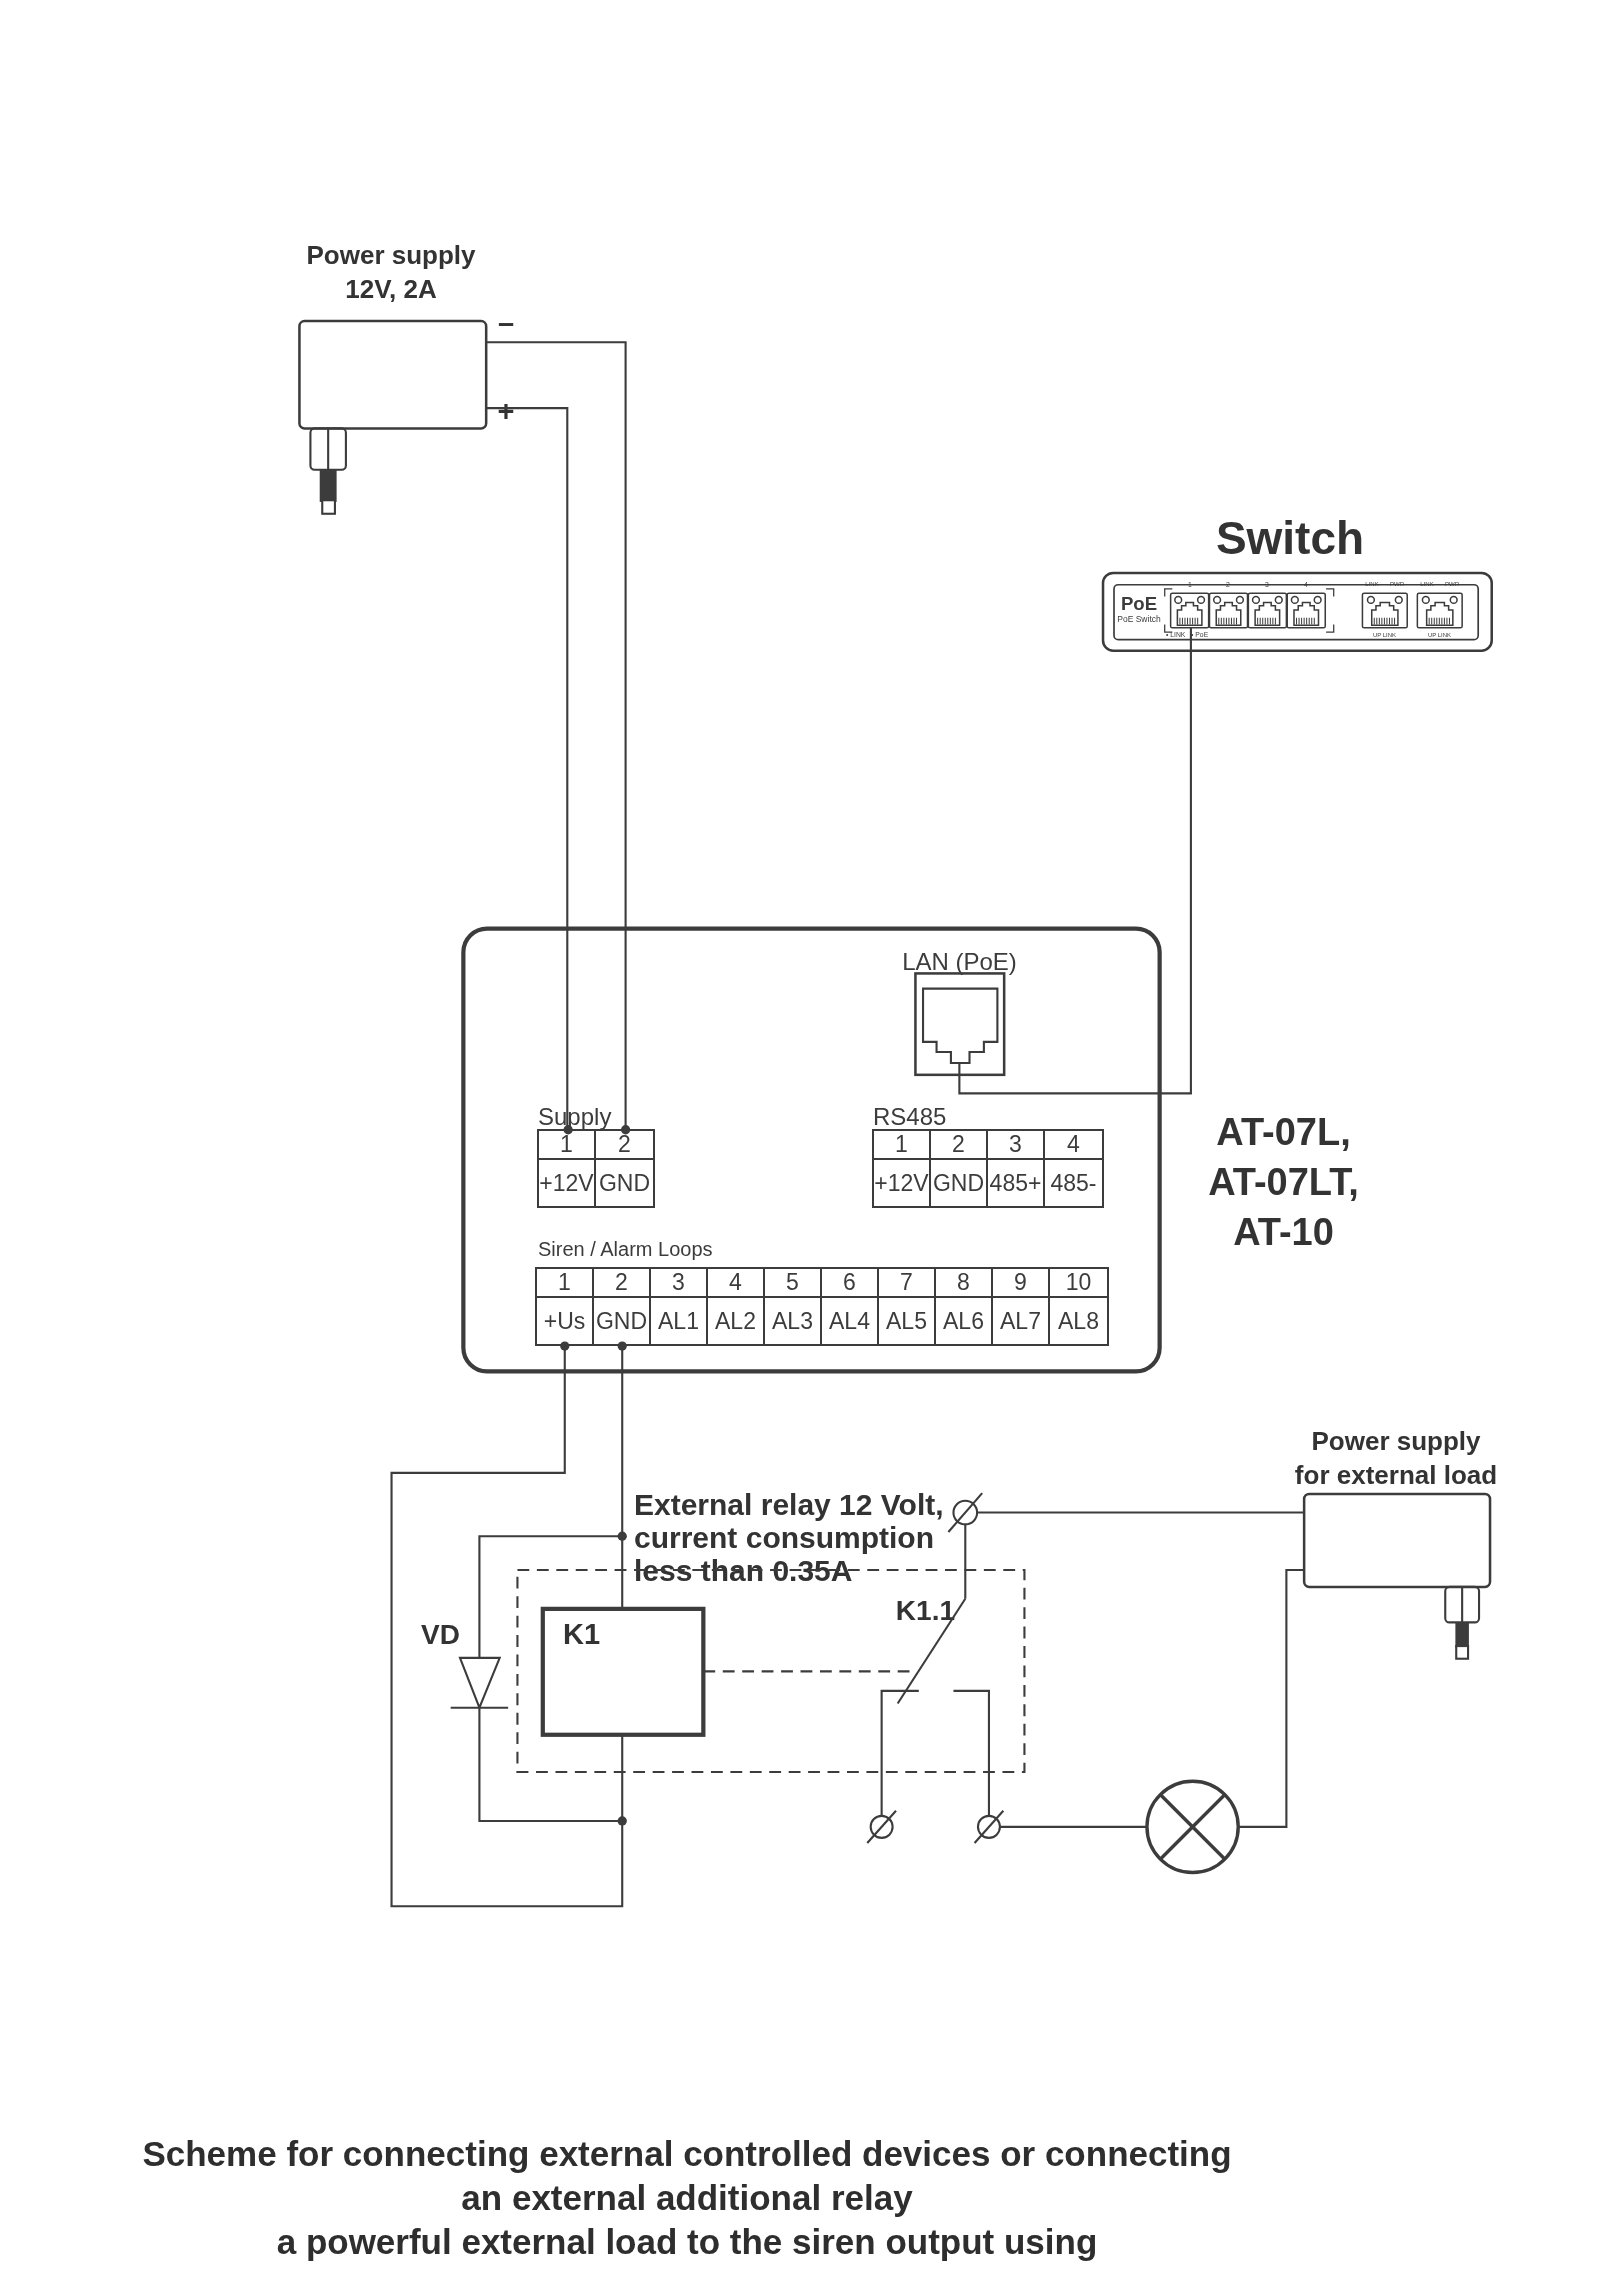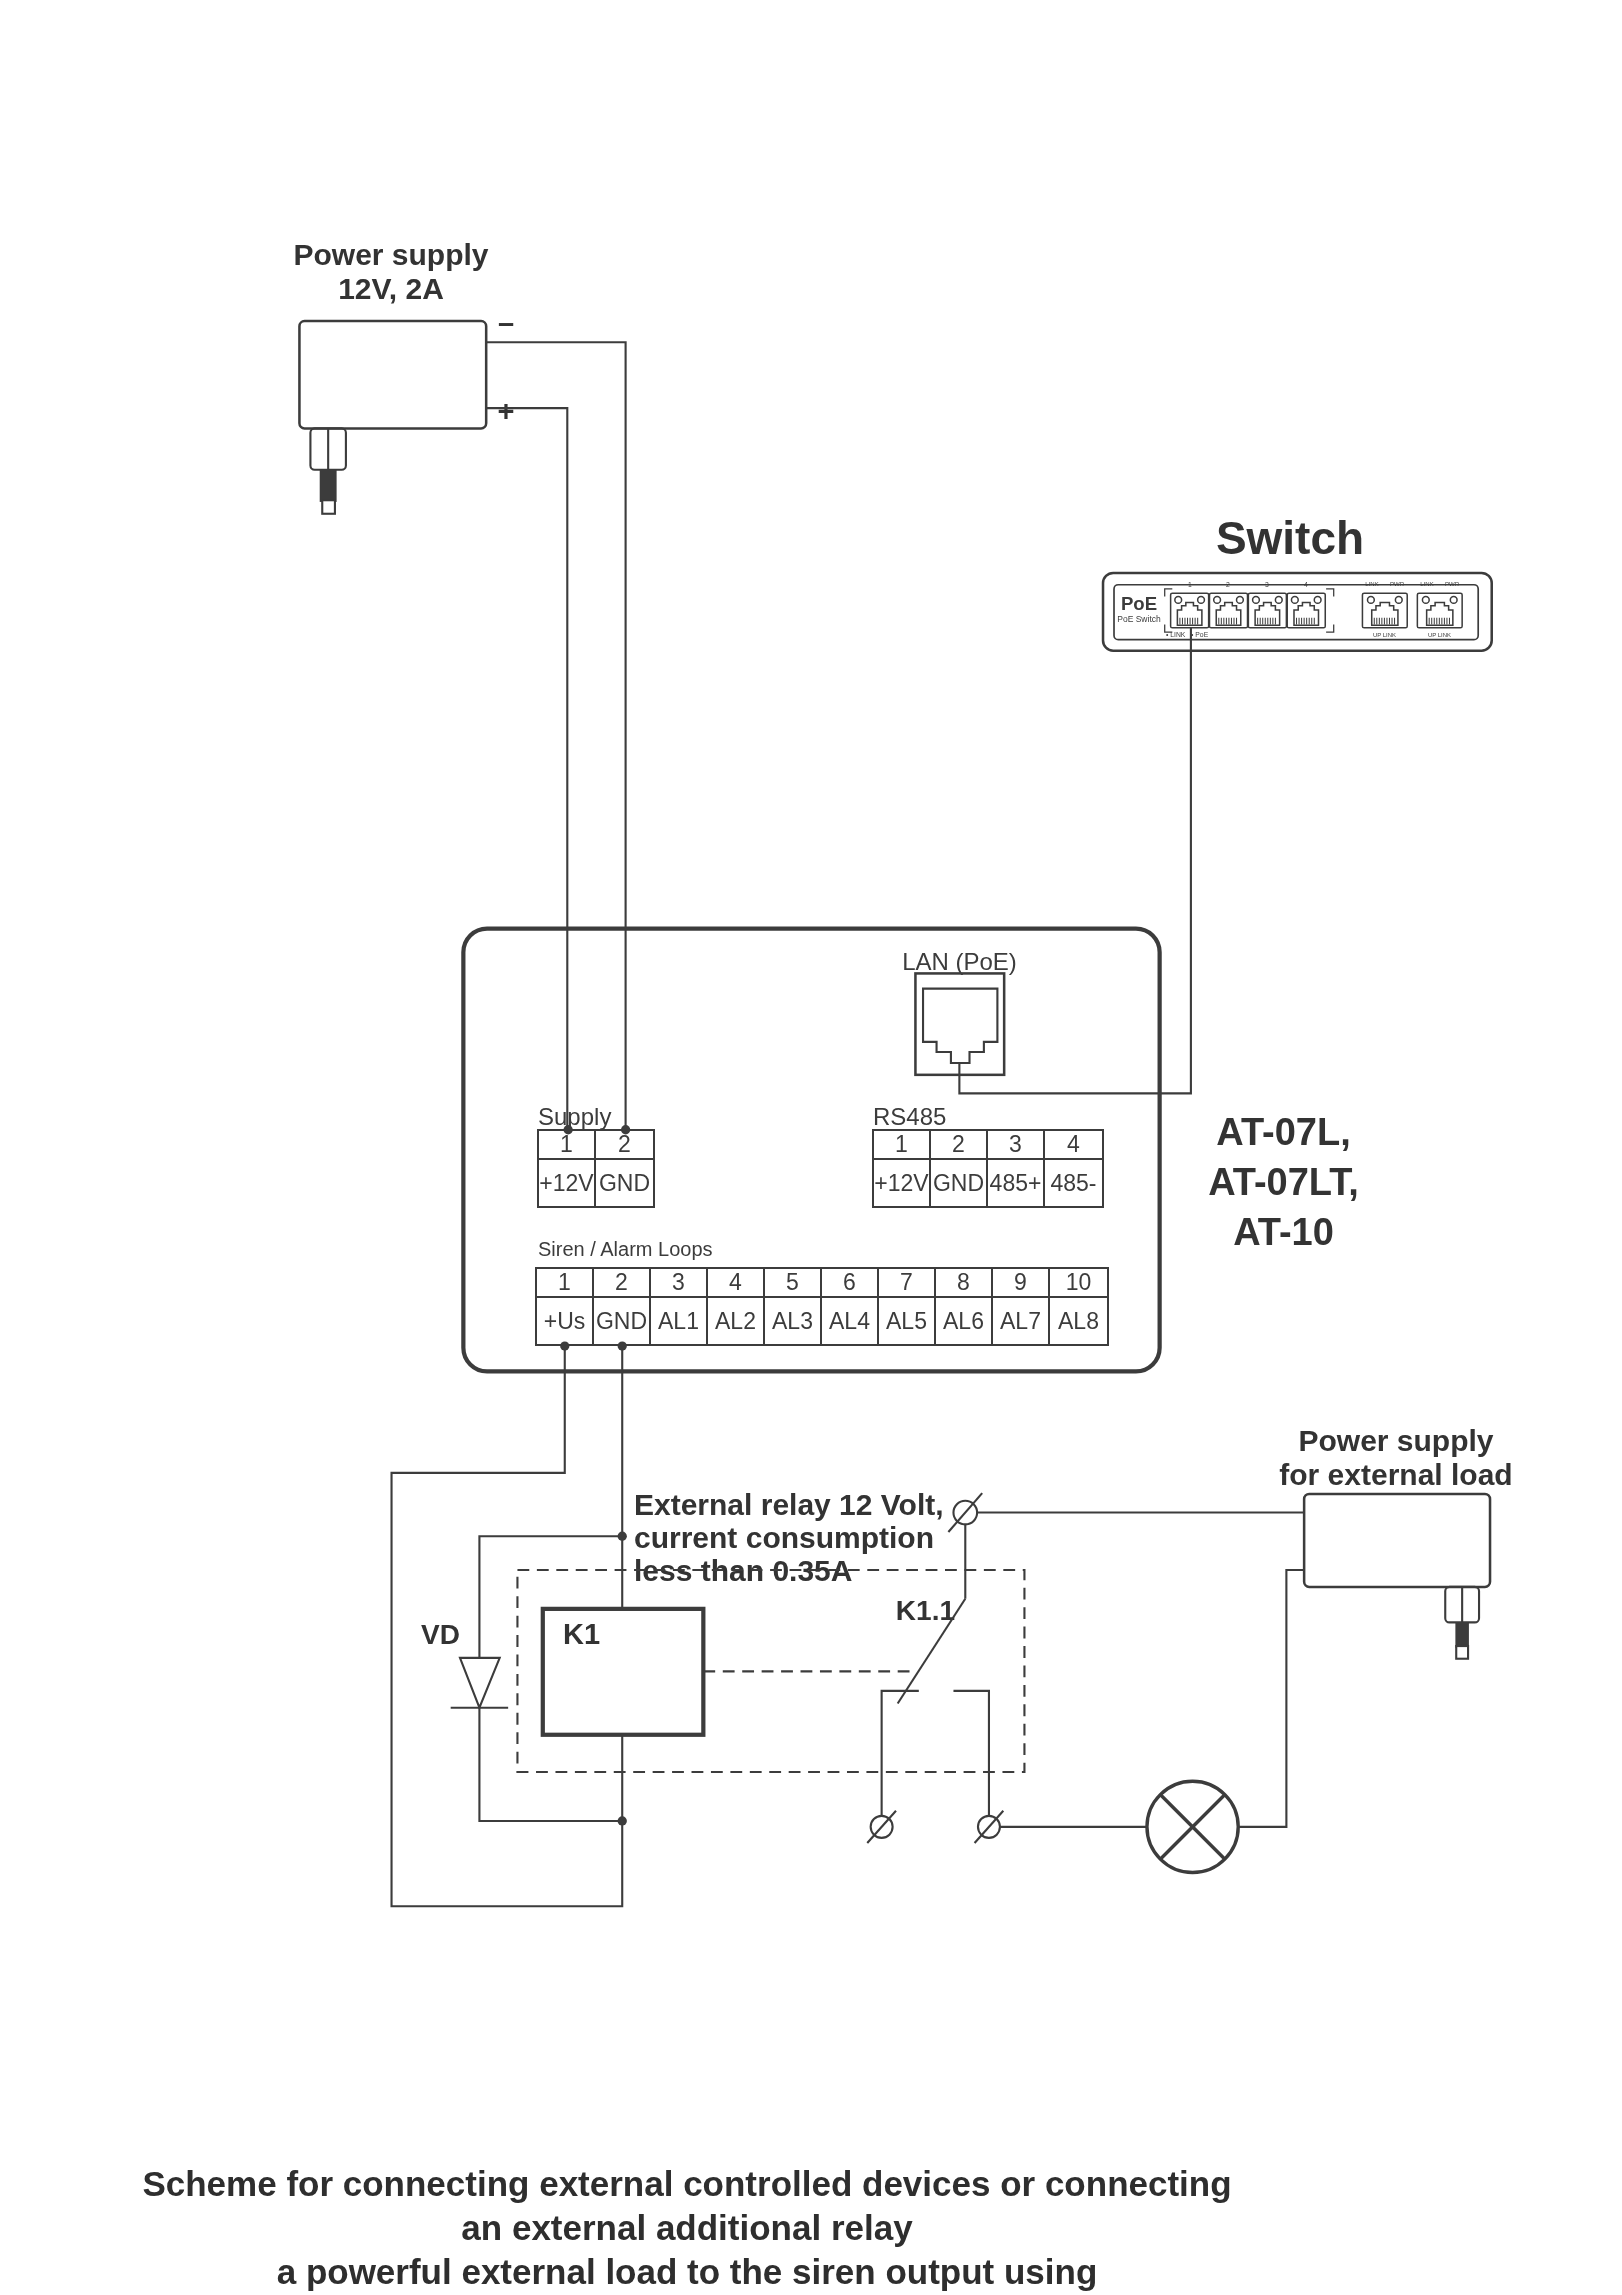--- a/index.html
+++ b/index.html
@@ -1,20 +1,20 @@
 <!DOCTYPE html>
 <html style="font-size:13.5px"><head>
 <meta charset="utf-8">
 <style>
   :root{ --ln:#3c3c3c; --tx:#333333; }
   html,body{margin:0;padding:0;background:#ffffff;}
   #canvas{position:relative;width:1623px;height:2295px;background:#fff;
           font-family:"Liberation Sans", sans-serif;color:var(--tx);overflow:hidden;}
   .abs{position:absolute;}
-  .lbl{font-weight:700;color:var(--tx);line-height:34px;font-size:30px;text-align:center;}
+  .lbl{font-weight:700;color:var(--tx);line-height:34px;font-size:26px;text-align:center;}
   .note{font-weight:700;color:var(--tx);font-size:30px;line-height:33px;}
   .sm{font-weight:400;color:var(--ln);}
   .tbl{position:absolute;display:grid;border:2.5px solid var(--ln);box-sizing:content-box;}
   .cell{display:flex;align-items:center;justify-content:center;
         font-size:23px;font-weight:400;color:var(--ln);
         border-right:2.5px solid var(--ln);box-sizing:border-box;overflow:hidden;}
   .cell.rend{border-right:none;}
   .cell.r2{border-top:2.5px solid var(--ln);}
   .tiny{font-size:6.8px;color:var(--ln);font-weight:400;text-align:center;white-space:pre;}
   svg{pointer-events:none;}
@@ -107,21 +107,21 @@
   <div class="abs" style="left:411px;top:1619px;width:59px;text-align:center;font-size:28px;font-weight:700;">VD</div>
   <div class="abs" style="left:563px;top:1618px;font-size:29px;font-weight:700;">K1</div>
   <div class="abs" style="left:837px;top:1575px;width:118px;text-align:right;font-size:28px;font-weight:700;margin-top:20px;">K1.1</div>
 
   <div class="abs lbl" style="left:1227px;top:1424px;width:338px;">
     <div>Power supply</div>
     <div>for external load</div>
   </div>
 
 
-  <div class="abs" style="left:0;top:2132px;width:1374px;text-align:center;font-size:35px;font-weight:700;line-height:44px;color:#2e2e2e;margin-top:30px;">
+  <div class="abs" style="left:0;top:2132px;width:1374px;text-align:center;font-size:35px;font-weight:700;line-height:44px;color:#2e2e2e;">
     <div>Scheme for connecting external controlled devices or connecting</div>
     <div>an external additional relay</div>
     <div>a powerful external load to the siren output using</div>
   </div>
 
   <svg class="abs" style="left:0;top:0;" width="1623" height="2295" viewBox="0 0 1920 2716" fill="none" stroke="#3c3c3c" stroke-width="2.5">
 
     <g>
       <rect x="354" y="380" width="221" height="127" rx="6" stroke-width="3"></rect>
       <rect x="367" y="507" width="42" height="49" rx="5" stroke-width="2.5"></rect>

